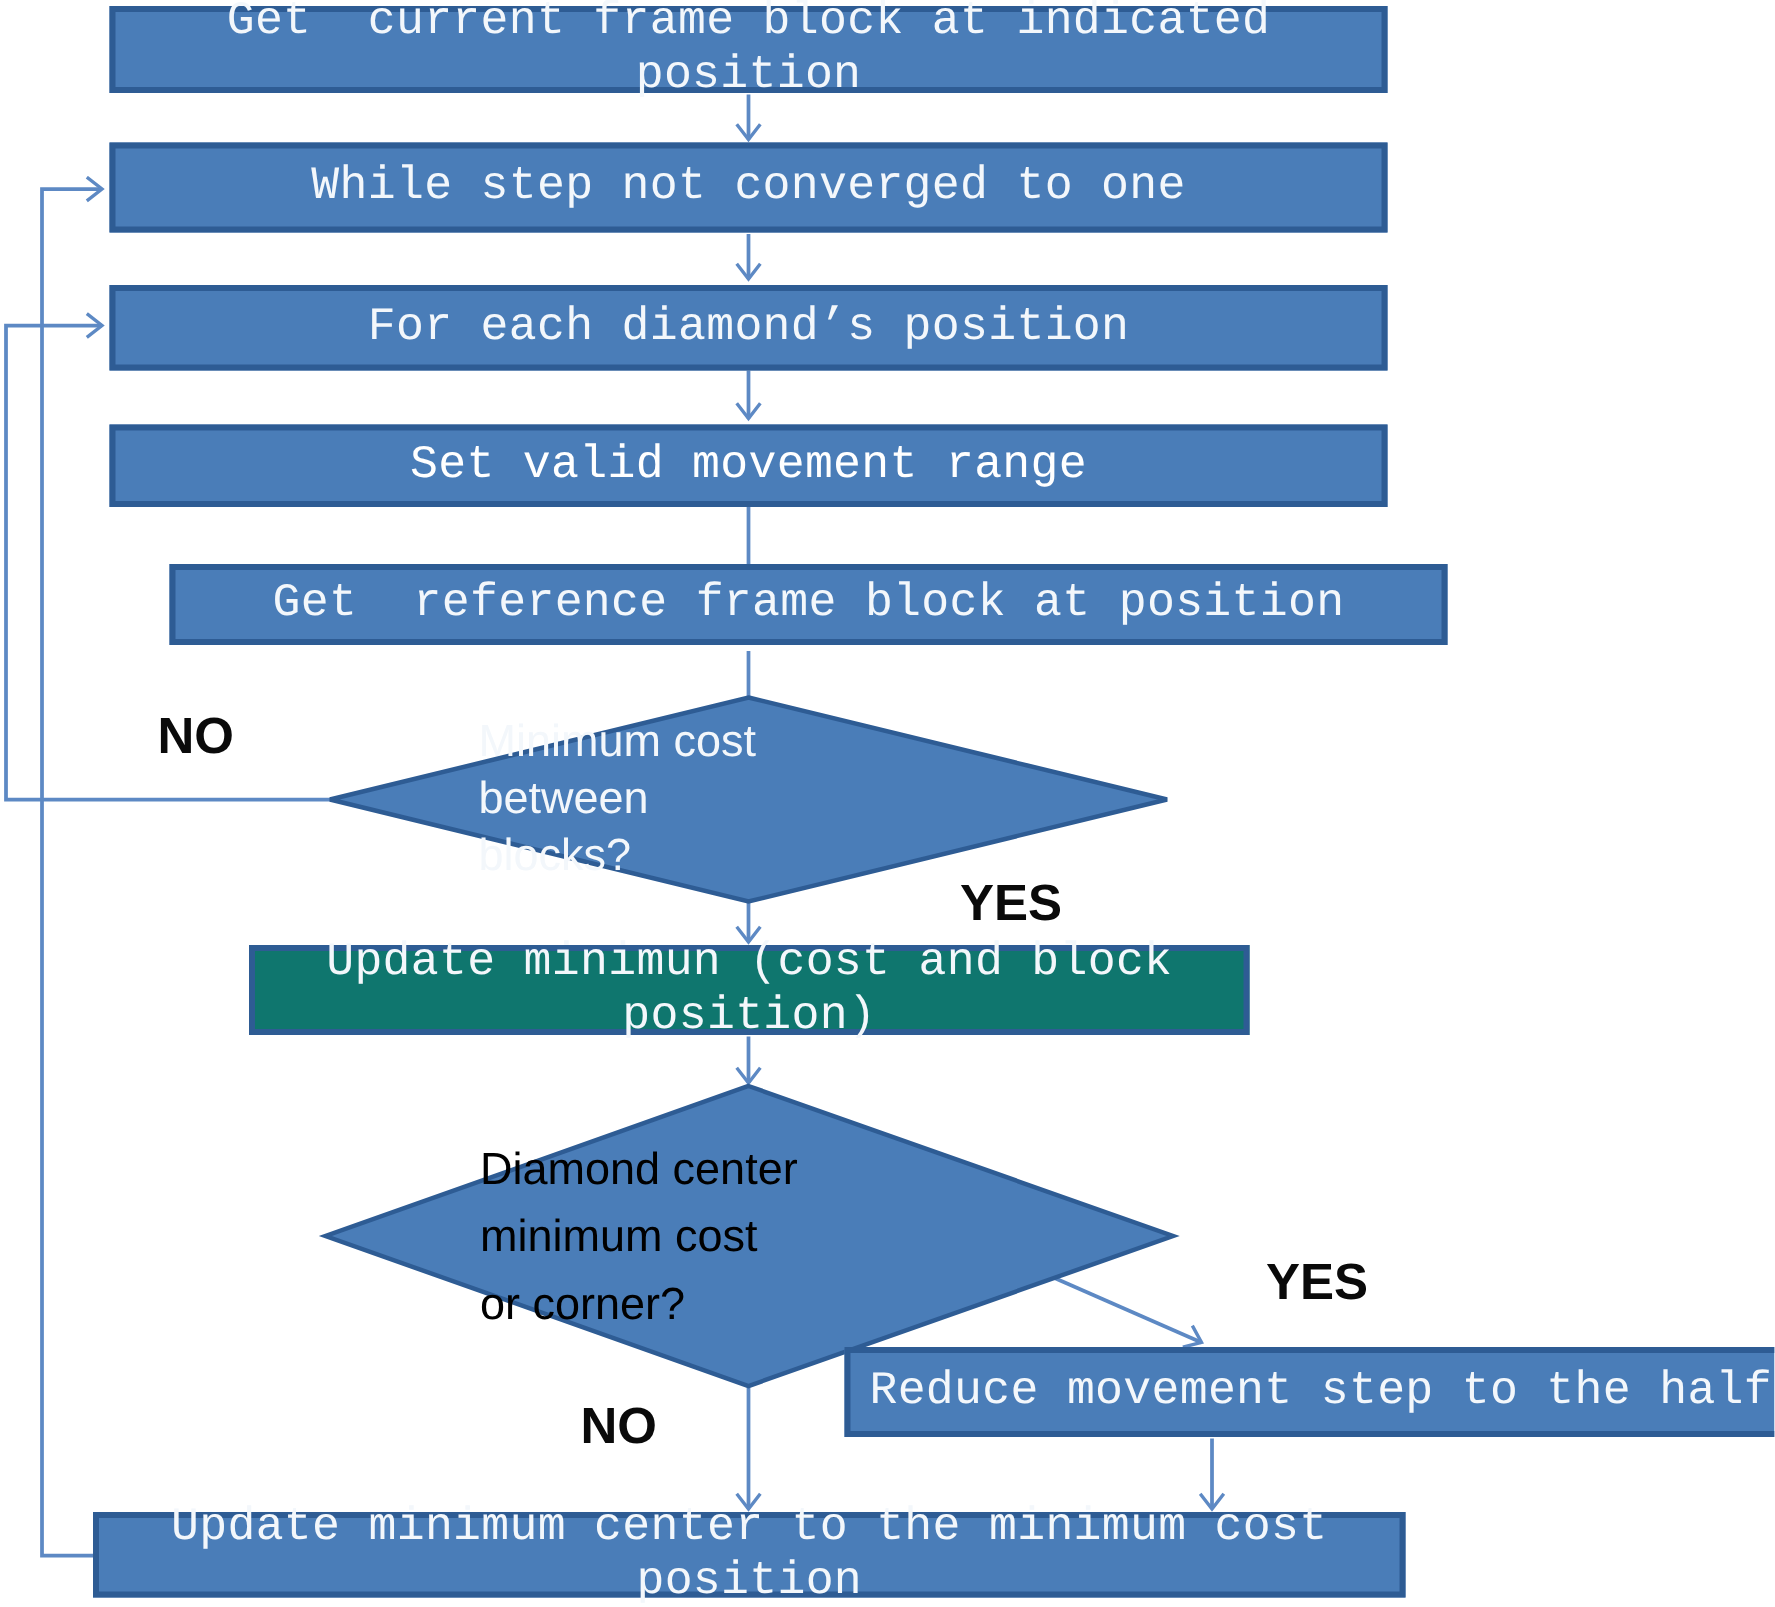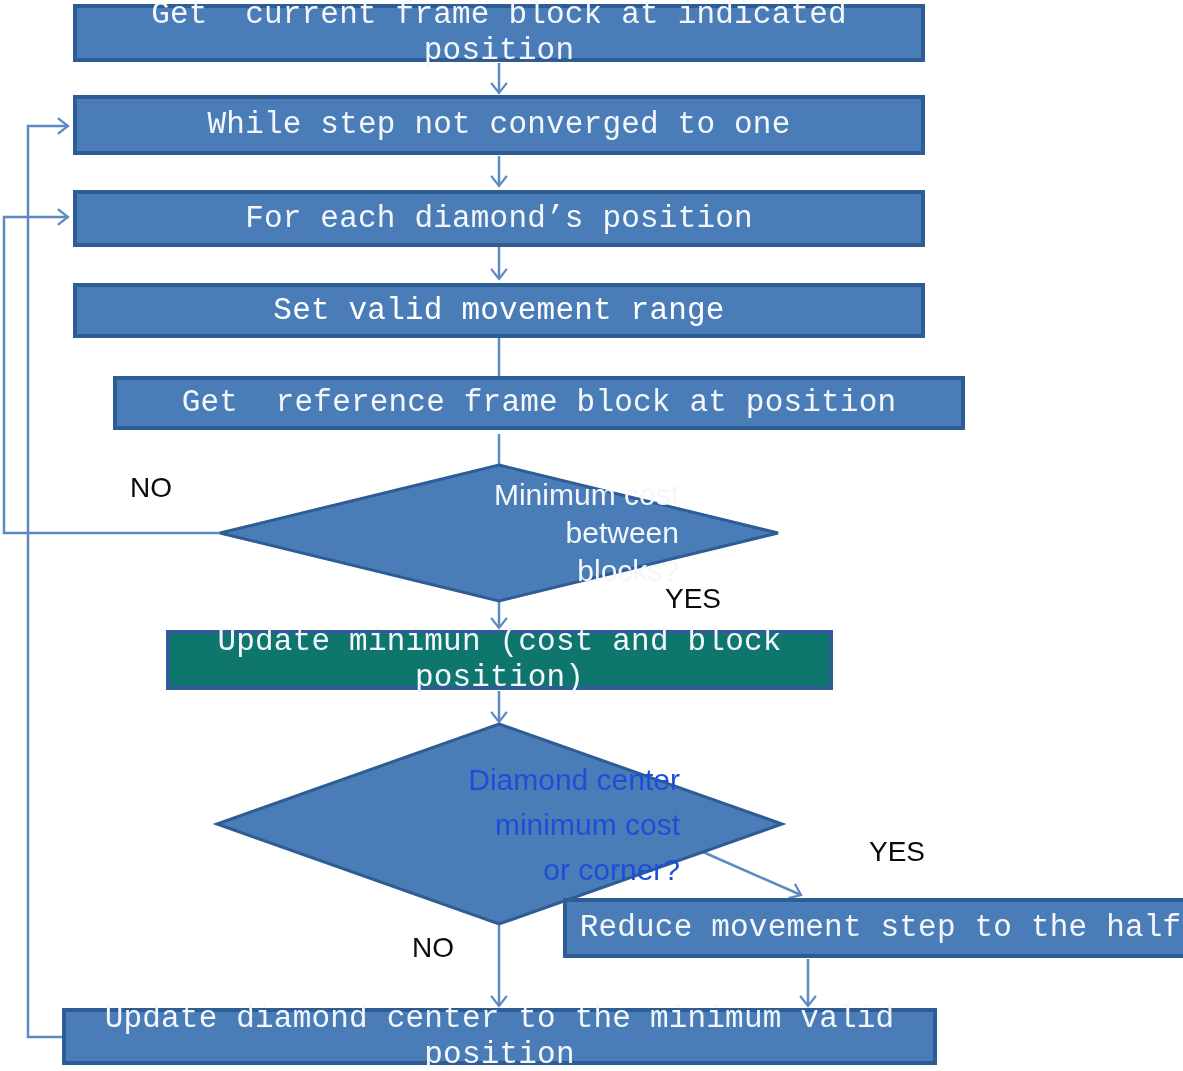--- a/index.html
+++ b/index.html
@@ -34,43 +34,42 @@
   }
   .shape-label {
     white-space: pre-wrap;
     font-size: 31px;
     line-height: 1.15;
     letter-spacing: 0.2px;
     font-family: Liberation Mono, monospace;
   }
   .diamond-label {
     position: absolute;
-    text-align: right;
+    text-align: left;
     white-space: pre-line;
   }
   .diamond-label.d1 {
     left: 319px;
     top: 476px;
     width: 360px;
     font-size: 30px;
     line-height: 38px;
   }
   .diamond-label.d2 {
     left: 320px;
     top: 757px;
     width: 360px;
     font-size: 30px;
     line-height: 45px;
   }
   .edge-label {
     position: absolute;
-    font-weight: normal;
-    font-size: 28px;
+    font-weight: bold;
+    font-size: 34px;
     line-height: 1;
-    margin-left: 25px;
   }
   #edge-label-no-1  { left: 105px; top: 474px; }
   #edge-label-yes-1 { left: 640px; top: 585px; }
   #edge-label-yes-2 { left: 844px; top: 838px; }
   #edge-label-no-2  { left: 387px; top: 934px; }
 
   
   #box-get-current      { left: 73px;  top: 4px;    width: 852px; height: 58px; }
   #box-while-step       { left: 73px;  top: 95px;   width: 852px; height: 60px; }
   #box-for-each         { left: 73px;  top: 190px;  width: 852px; height: 57px; }
@@ -128,27 +127,27 @@
   <div class="process-box" id="box-get-reference" style="background: rgb(74, 125, 184); border-color: rgb(46, 92, 148); color: rgb(243, 247, 251);">
     <span class="shape-label">Get  reference frame block at position</span>
   </div>
   <div class="process-box" id="box-update-minimum" style="background: #0f766e; border-color: rgb(46, 92, 148); color: rgb(243, 247, 251);">
     <span class="shape-label">Update minimun (cost and block position)</span>
   </div>
   <div class="process-box" id="box-reduce-step" style="background: rgb(74, 125, 184); border-color: rgb(46, 92, 148); color: rgb(243, 247, 251);">
     <span class="shape-label">Reduce movement step to the half</span>
   </div>
   <div class="process-box" id="box-update-center" style="background: rgb(74, 125, 184); border-color: rgb(46, 92, 148); color: rgb(243, 247, 251);">
-    <span class="shape-label">Update diamond center to the minimum valid position</span>
+    <span class="shape-label">Update minimum center to the minimum cost position</span>
   </div>
 
   <div class="diamond-label d1" style="color: rgb(243, 247, 251);">Minimum cost
 between
 blocks?</div>
-  <div class="diamond-label d2" style="color: #1d4ed8;">Diamond center
+  <div class="diamond-label d2" style="color: #000000;">Diamond center
 minimum cost
 or corner?</div>
 
   <div class="edge-label" id="edge-label-no-1" style="color: rgb(10, 10, 10);">NO</div>
   <div class="edge-label" id="edge-label-yes-1" style="color: rgb(10, 10, 10);">YES</div>
   <div class="edge-label" id="edge-label-yes-2" style="color: rgb(10, 10, 10);">YES</div>
   <div class="edge-label" id="edge-label-no-2" style="color: rgb(10, 10, 10);">NO</div>
 
 </div>
 

